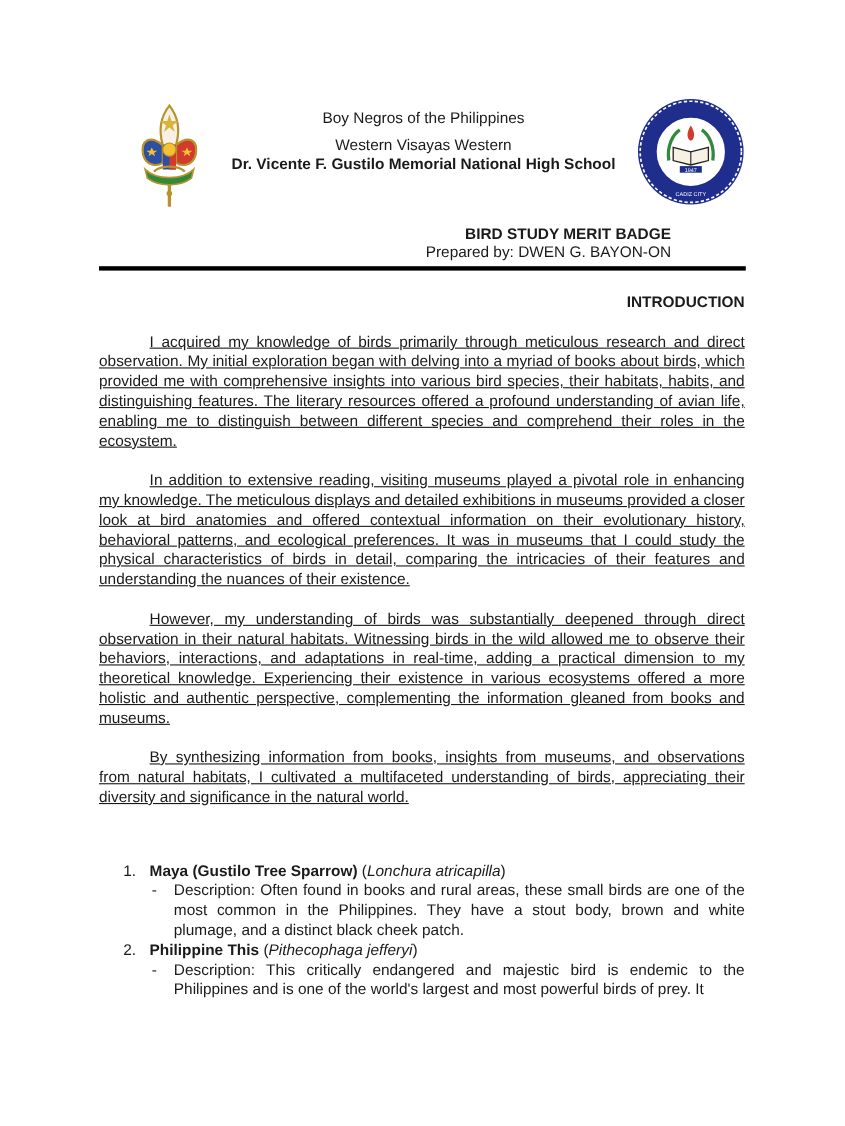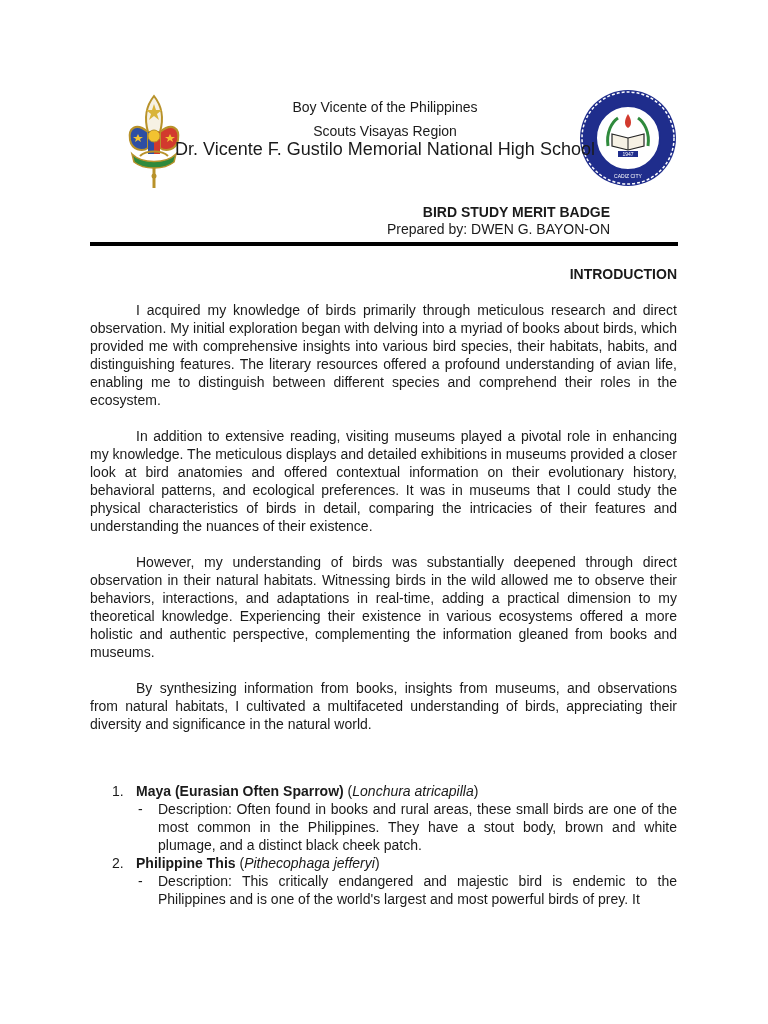--- a/index.html
+++ b/index.html
@@ -3,28 +3,28 @@
   <meta charset="utf-8">
   <style>
     html, body { margin: 0; padding: 0; background: #ffffff; }
     body { width: 768px; height: 1024px; position: relative; overflow: hidden;
       font-family: "Liberation Sans", sans-serif; color: #1a1a1a; }
     .page { position: absolute; left: 0; top: 0; width: 768px; height: 1024px; }
     .logo-left { position: absolute; left: 126px; top: 92px; width: 56px; height: 100px; }
     .logo-right { position: absolute; left: 578px; top: 88px; width: 100px; height: 100px; }
     .header { position: absolute; left: 160px; top: 96px; width: 450px; text-align: center; }
     .header .line { font-size: 14px; line-height: 23.5px; }
-    .header .school { font-weight: normal; font-size: 18px; line-height: 16px; margin-top: -2px; }
+    .header .school { font-weight: bold; font-size: 14px; line-height: 16px; margin-top: -2px; }
     .title-block { position: absolute; left: 160px; top: 204px; width: 450px; text-align: right; }
     .title-block .badge-title { font-weight: bold; font-size: 14px; line-height: 17px; }
     .title-block .prepared { font-size: 14px; line-height: 17px; }
     .divider { position: absolute; left: 90px; top: 242px; width: 588px; height: 4px; background: #000; }
     .content { position: absolute; left: 90px; top: 265px; width: 587px; font-size: 14px; line-height: 18px; }
     .section-heading { font-weight: bold; font-size: 14px; margin: 0 0 18px 0; text-align: right; }
-    .para { text-align: justify; text-indent: 46px; margin: 0 0 18px 0; }
+    .para { text-align: justify; text-indent: 46px; margin: 0 0 18px 0; text-decoration: underline; }
     .bird-list { position: absolute; left: 90px; top: 782px; width: 587px; font-size: 14px; line-height: 18px; margin: 0; padding: 0; list-style: none; }
     .bird-item { position: relative; padding-left: 46px; }
     .bird-num { position: absolute; left: 22px; top: 0; }
     .bird-name { font-weight: bold; }
     .bird-sci { font-style: italic; }
     .bird-desc { position: relative; padding-left: 22px; text-align: justify; }
     .bird-dash { position: absolute; left: 2px; top: 0; }
   </style>
 </head>
 <body>
@@ -55,22 +55,22 @@
     <path d="M70 58 C72 44 66 34 60 30" fill="none" stroke="#2f8a3c" stroke-width="3"></path>
     <path d="M50 26 C46 32 46 38 50 40 C54 38 54 32 50 26 Z" fill="#d23a2e"></path>
     <path d="M34 46 L50 50 L66 46 L66 58 L50 62 L34 58 Z" fill="#f6f1e4" stroke="#222" stroke-width="1.2"></path>
     <line x1="50" y1="50" x2="50" y2="62" stroke="#222" stroke-width="1"></line>
     <rect x="40" y="63" width="20" height="6" fill="#1f2d8c"></rect>
     <text x="50" y="68" text-anchor="middle" font-size="5" fill="#ffffff" font-family="Liberation Sans, sans-serif">1947</text>
     <text x="50" y="90" text-anchor="middle" font-size="5" fill="#ffffff" font-family="Liberation Sans, sans-serif">CADIZ CITY</text>
   </svg>
 
   <div class="header">
-    <div class="line">Boy Vicente of the Philippines</div>
-    <div class="line">Scouts Visayas Region</div>
+    <div class="line">Boy Negros of the Philippines</div>
+    <div class="line">Western Visayas Western</div>
     <div class="school">Dr. Vicente F. Gustilo Memorial National High School</div>
   </div>
 
   <div class="title-block">
     <div class="badge-title">BIRD STUDY MERIT BADGE</div>
     <div class="prepared">Prepared by: DWEN G. BAYON-ON</div>
   </div>
 
   <div class="divider"></div>
 
@@ -78,21 +78,21 @@
     <div class="section-heading">INTRODUCTION</div>
     <p class="para">I acquired my knowledge of birds primarily through meticulous research and direct observation. My initial exploration began with delving into a myriad of books about birds, which provided me with comprehensive insights into various bird species, their habitats, habits, and distinguishing features. The literary resources offered a profound understanding of avian life, enabling me to distinguish between different species and comprehend their roles in the ecosystem.</p>
     <p class="para">In addition to extensive reading, visiting museums played a pivotal role in enhancing my knowledge. The meticulous displays and detailed exhibitions in museums provided a closer look at bird anatomies and offered contextual information on their evolutionary history, behavioral patterns, and ecological preferences. It was in museums that I could study the physical characteristics of birds in detail, comparing the intricacies of their features and understanding the nuances of their existence.</p>
     <p class="para">However, my understanding of birds was substantially deepened through direct observation in their natural habitats. Witnessing birds in the wild allowed me to observe their behaviors, interactions, and adaptations in real-time, adding a practical dimension to my theoretical knowledge. Experiencing their existence in various ecosystems offered a more holistic and authentic perspective, complementing the information gleaned from books and museums.</p>
     <p class="para">By synthesizing information from books, insights from museums, and observations from natural habitats, I cultivated a multifaceted understanding of birds, appreciating their diversity and significance in the natural world.</p>
   </div>
 
   <ol class="bird-list">
     <li class="bird-item">
       <span class="bird-num">1.</span>
-      <div><span class="bird-name">Maya (Eurasian Often Sparrow)</span><span> (</span><span class="bird-sci">Lonchura atricapilla</span><span>)</span></div>
+      <div><span class="bird-name">Maya (Gustilo Tree Sparrow)</span><span> (</span><span class="bird-sci">Lonchura atricapilla</span><span>)</span></div>
       <div class="bird-desc">
         <span class="bird-dash">-</span>
         <span>Description: Often found in books and rural areas, these small birds are one of the most common in the Philippines. They have a stout body, brown and white plumage, and a distinct black cheek patch.</span>
       </div>
     </li>
     <li class="bird-item">
       <span class="bird-num">2.</span>
       <div><span class="bird-name">Philippine This</span><span> (</span><span class="bird-sci">Pithecophaga jefferyi</span><span>)</span></div>
       <div class="bird-desc">
         <span class="bird-dash">-</span>

